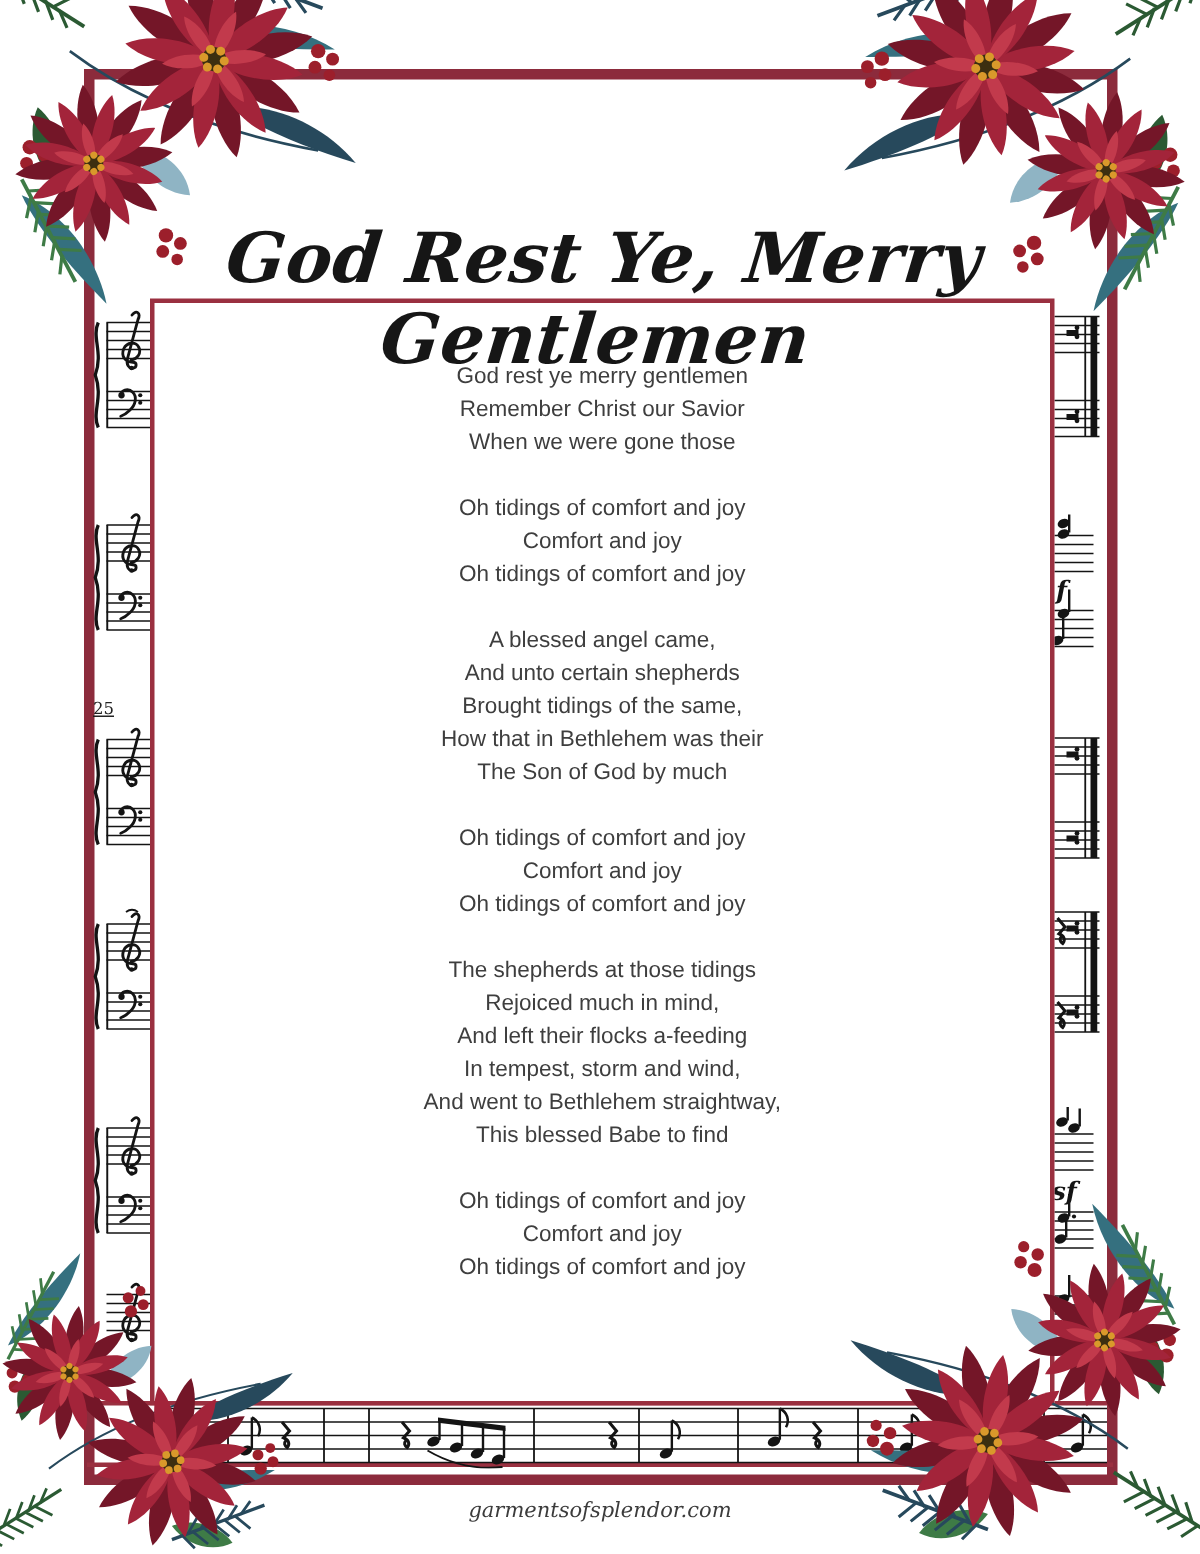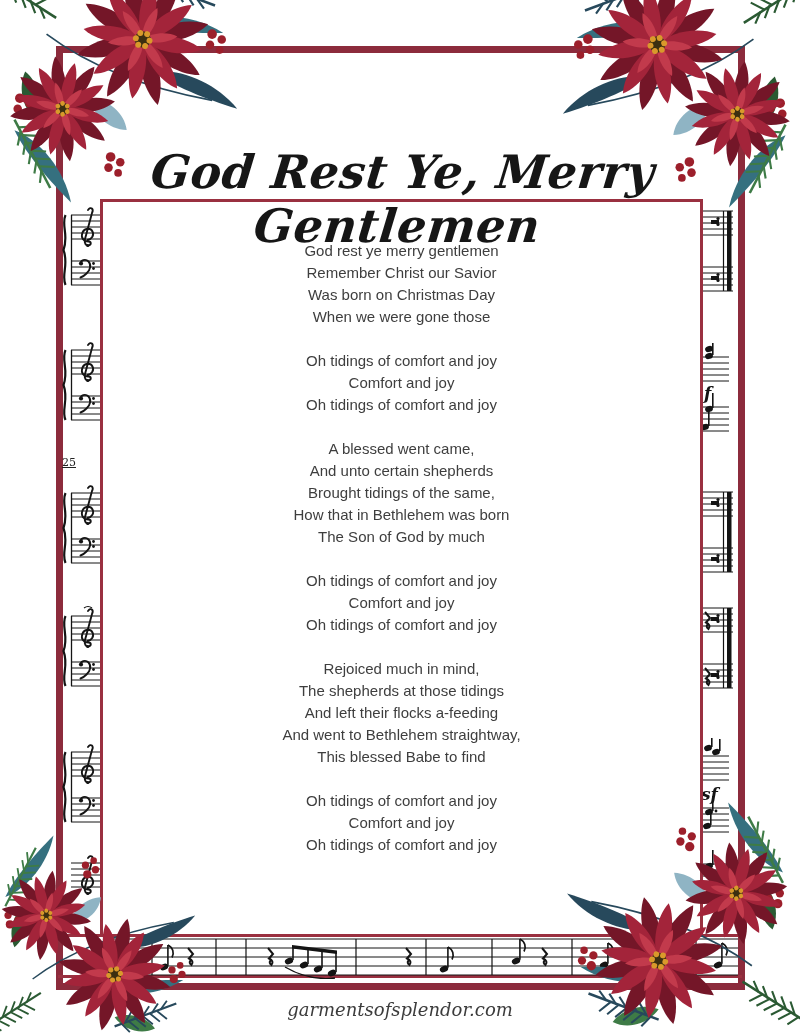--- a/index.html
+++ b/index.html
@@ -26,25 +26,25 @@
   }
   .stanza{margin:0 0 22px 0;}
   .page-title{
     position:absolute;top:114px;left:40px;right:40px;text-align:center;
     font-family:"DejaVu Serif",serif;font-style:italic;font-weight:700;
     font-size:46px;color:var(--title);z-index:6;transform:skewX(-6deg);
     letter-spacing:.5px;
   }
   .watermark{
     position:absolute;top:999px;left:0;right:0;text-align:center;
-    font-family:"DejaVu Serif",serif;font-style:italic;font-size:18px;
+    font-family:"DejaVu Serif",serif;font-style:italic;font-size:14px;
     color:#3c3c3c;z-index:6;
   }
   .measure-number{
-    position:absolute;left:62px;top:456px;z-index:2;
+    position:absolute;left:62px;top:466px;z-index:2;
     font-family:"DejaVu Serif",serif;font-size:11px;color:#222;text-decoration:underline;
   }
   .lsys{position:absolute;left:60px;width:48px;height:96px;z-index:2;}
   .lsys-partial{position:absolute;left:60px;width:48px;height:56px;z-index:2;}
   .rfrag{position:absolute;left:699px;z-index:2;}
   .bstaff{position:absolute;left:104px;top:937px;width:634px;height:42px;z-index:2;}
   .cluster{position:absolute;z-index:5;}
   .cl-tl{left:-18px;top:-30px;width:300px;height:235px;}
   .cl-tr{left:518px;top:-25px;width:300px;height:235px;transform:scaleX(-1);}
   .cl-bl{left:-22px;top:826px;width:255px;height:215px;transform:scaleY(-1);}
@@ -255,44 +255,44 @@
   </g>
 </svg>
 
 <h1 class="page-title">God Rest Ye, Merry Gentlemen</h1>
 
 <div class="lyrics-box">
   <div class="lyrics">
       <div class="stanza">
         <div class="line">God rest ye merry gentlemen</div>
         <div class="line">Remember Christ our Savior</div>
-        <div class="line">Was born on Christmas Day</div>
         <div class="line">When we were gone those</div>
       </div>
       <div class="stanza">
         <div class="line">Oh tidings of comfort and joy</div>
         <div class="line">Comfort and joy</div>
         <div class="line">Oh tidings of comfort and joy</div>
       </div>
       <div class="stanza">
-        <div class="line">A blessed went came,</div>
+        <div class="line">A blessed angel came,</div>
         <div class="line">And unto certain shepherds</div>
         <div class="line">Brought tidings of the same,</div>
-        <div class="line">How that in Bethlehem was born</div>
+        <div class="line">How that in Bethlehem was their</div>
         <div class="line">The Son of God by much</div>
       </div>
       <div class="stanza">
         <div class="line">Oh tidings of comfort and joy</div>
         <div class="line">Comfort and joy</div>
         <div class="line">Oh tidings of comfort and joy</div>
       </div>
       <div class="stanza">
+        <div class="line">The shepherds at those tidings</div>
         <div class="line">Rejoiced much in mind,</div>
-        <div class="line">The shepherds at those tidings</div>
         <div class="line">And left their flocks a-feeding</div>
+        <div class="line">In tempest, storm and wind,</div>
         <div class="line">And went to Bethlehem straightway,</div>
         <div class="line">This blessed Babe to find</div>
       </div>
       <div class="stanza">
         <div class="line">Oh tidings of comfort and joy</div>
         <div class="line">Comfort and joy</div>
         <div class="line">Oh tidings of comfort and joy</div>
       </div>
     </div>
 </div>

